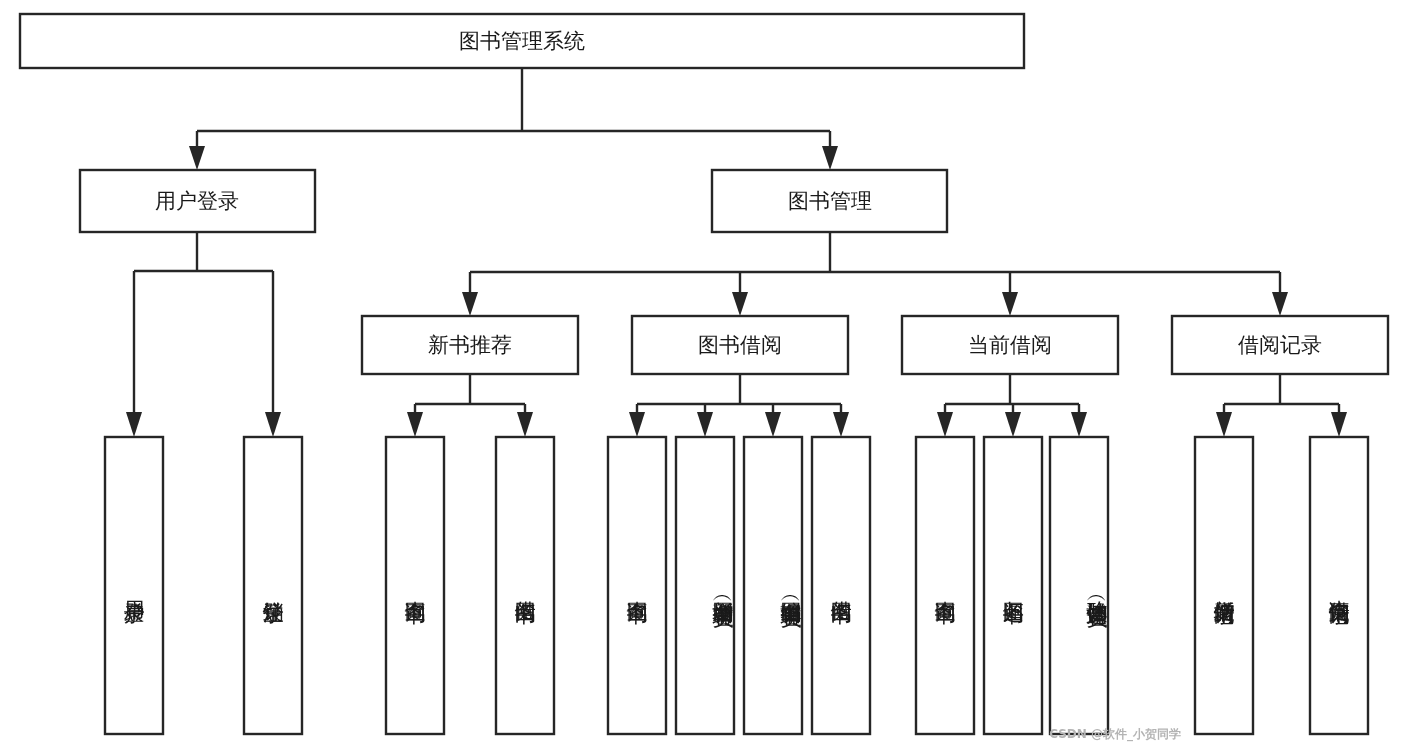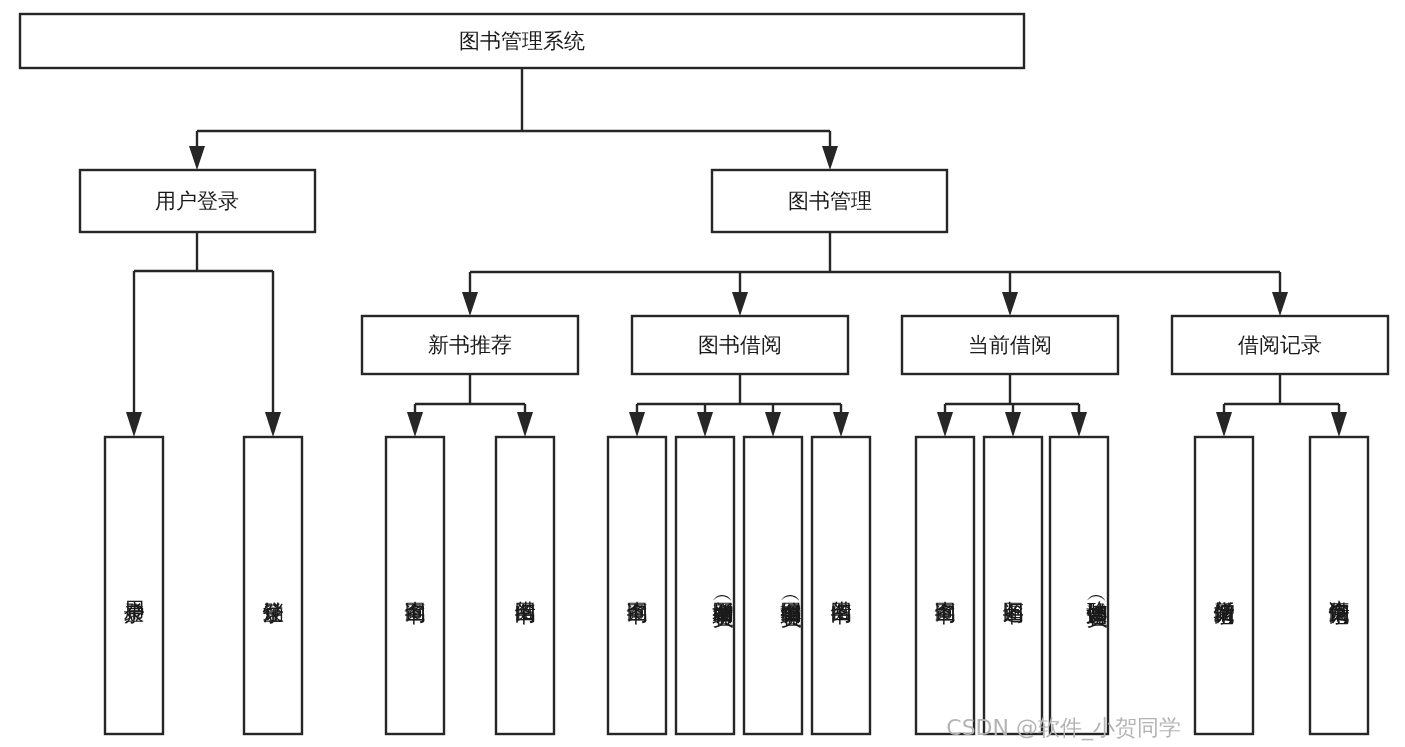--- a/index.html
+++ b/index.html
@@ -62,23 +62,24 @@
     color: #1a1a1a;
     letter-spacing: 1px;
     white-space: nowrap;
     pointer-events: none;
   }
   .watermark {
     position: absolute;
     right: 8px;
     bottom: 4px;
     font-family: "DejaVu Sans", "Liberation Sans", sans-serif;
-    font-size: 22px;
+    font-size: 12px;
     color: #b4b4b4;
     white-space: nowrap;
+    font-weight: bold;
   }
 </style>
 </head>
 <body>
 
 <div id="diagram-root">
 
   <svg id="tree-svg" viewBox="0 0 1405 747" xmlns="http://www.w3.org/2000/svg">
 
     <g>

